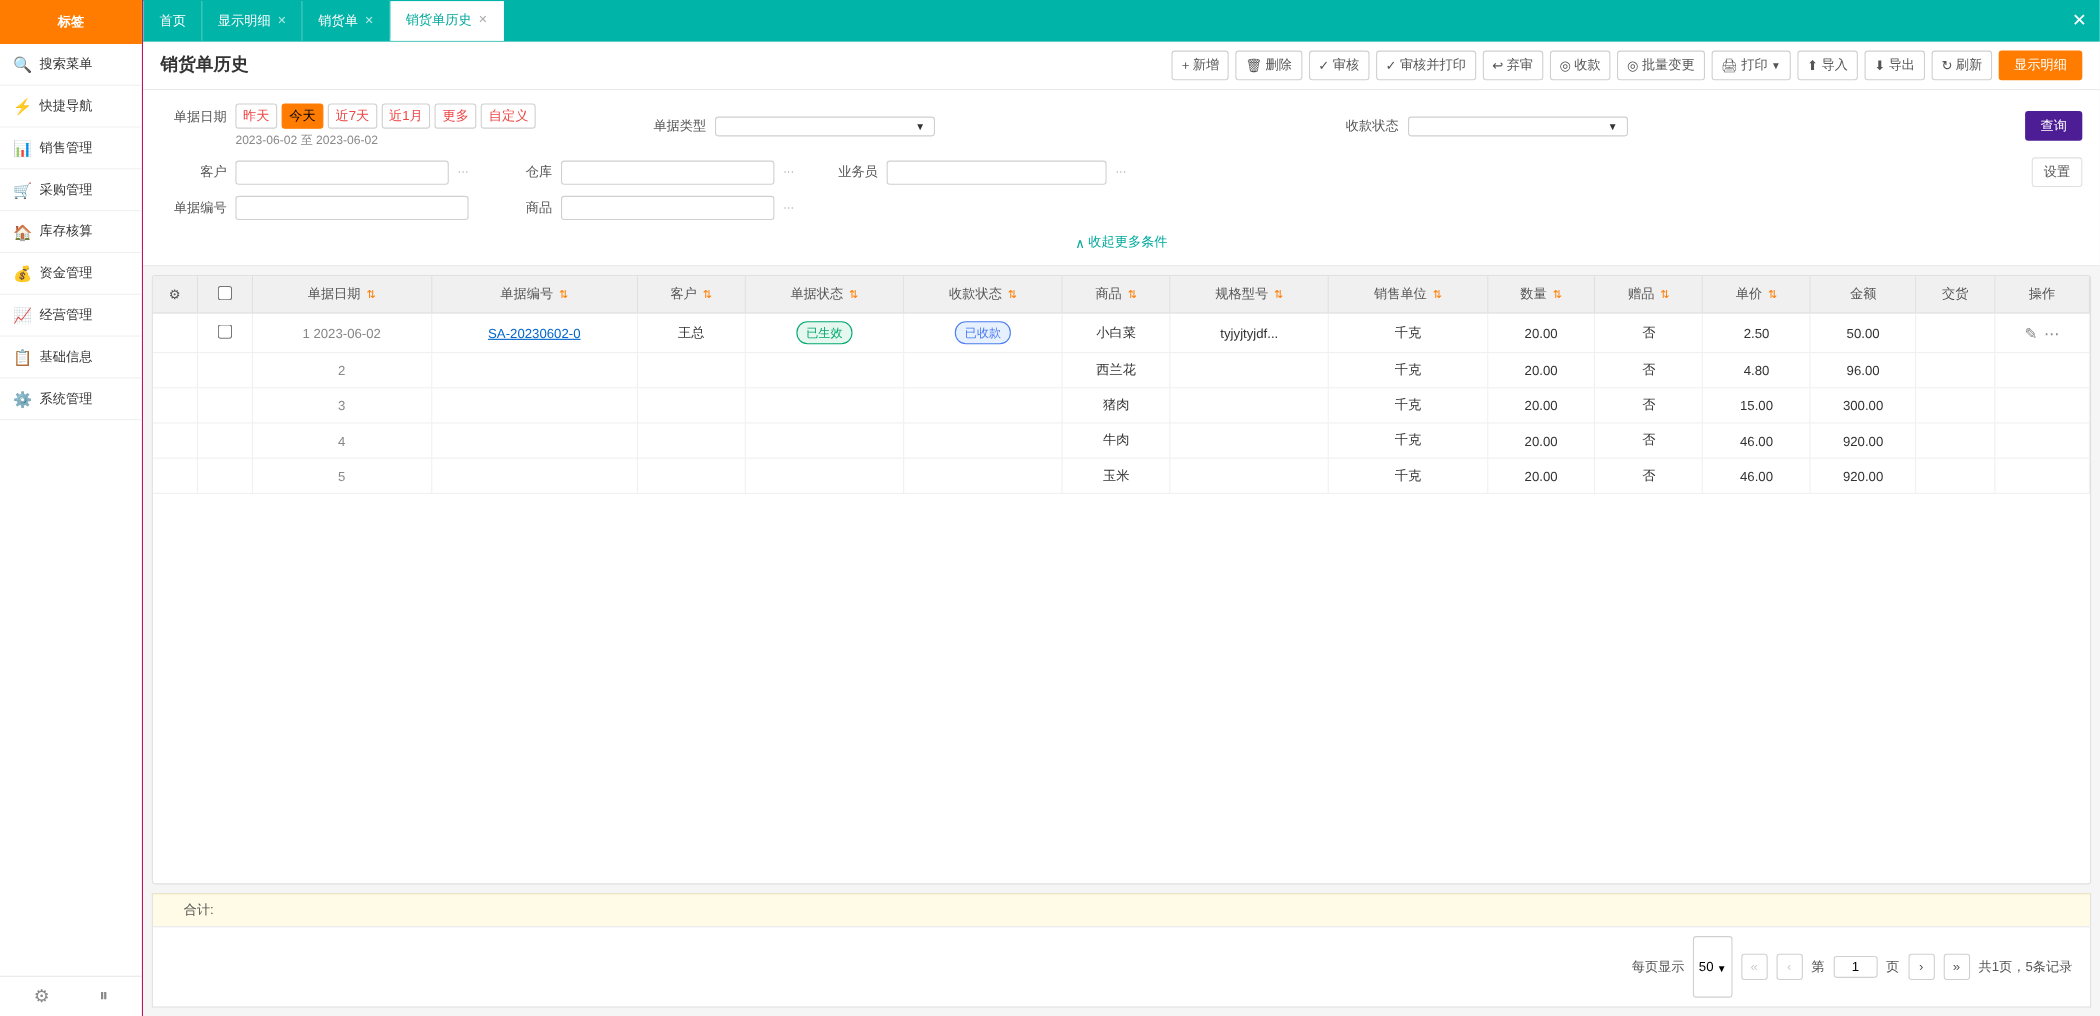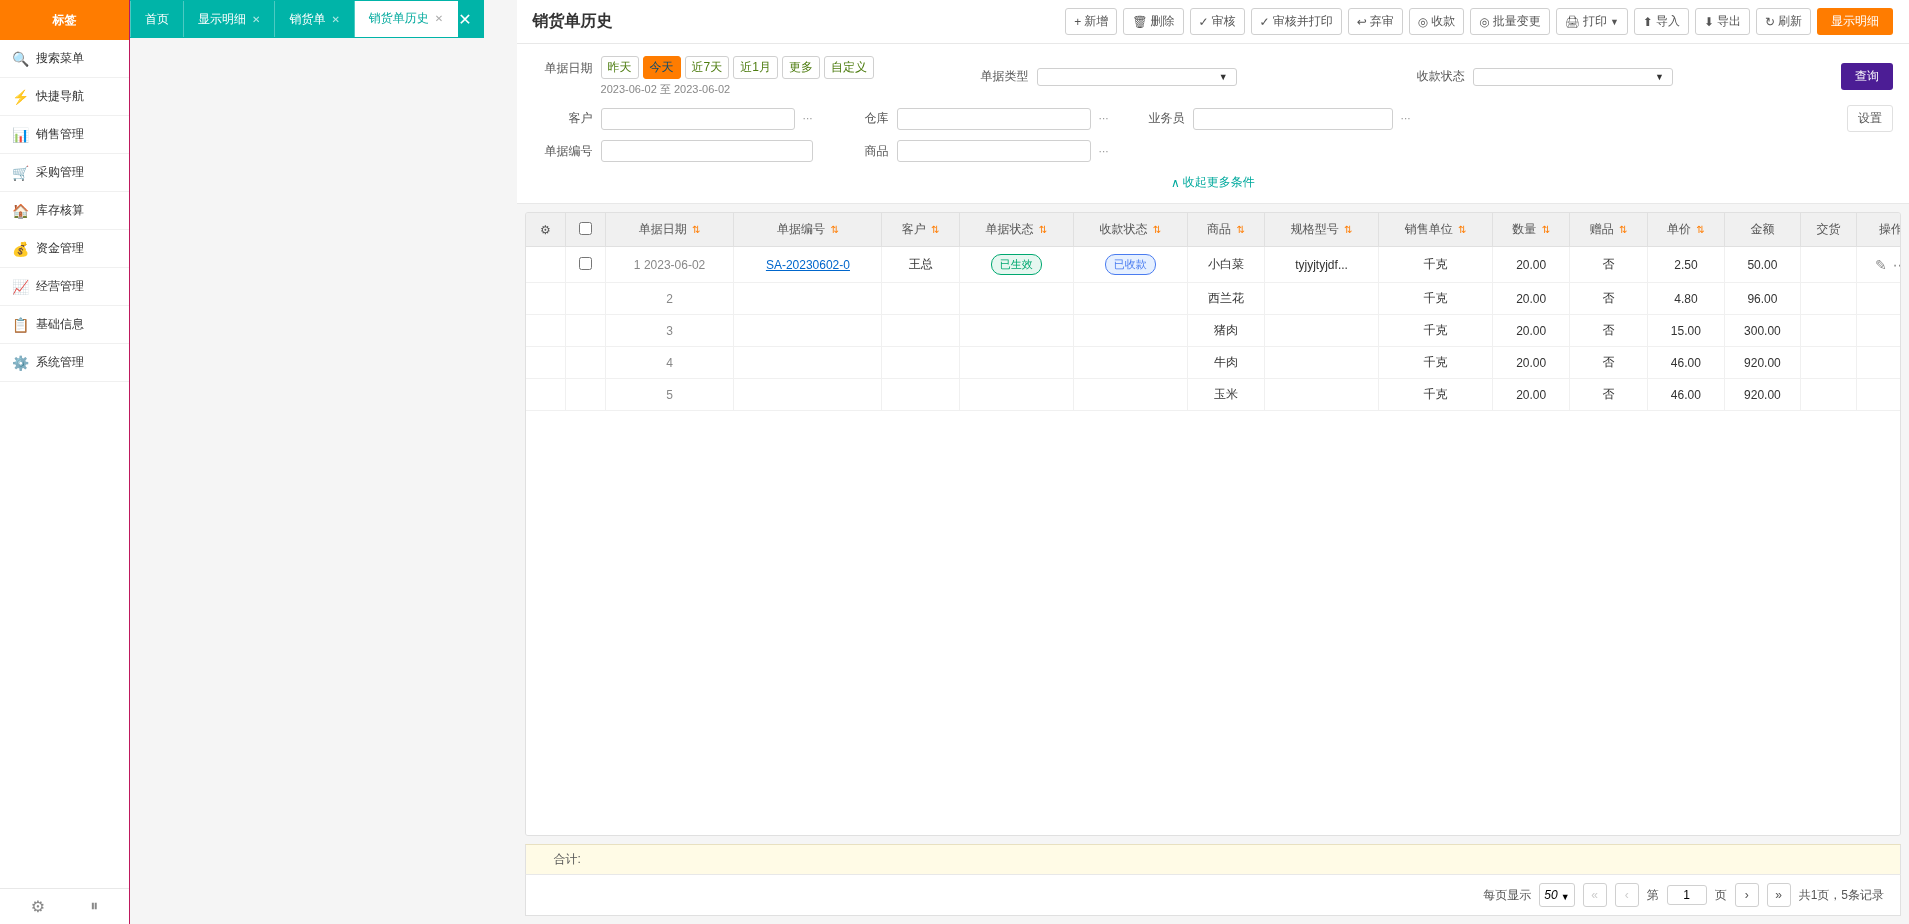--- a/index.html
+++ b/index.html
@@ -40,23 +40,22 @@
       padding: 8px;
       display: flex;
       justify-content: space-around;
     }
     .sidebar-bottom-btn { color: #888; cursor: pointer; font-size: 16px; }
 
     
     .main {
       flex: 1;
       display: flex;
-      flex-direction: row;
+      flex-direction: column;
       overflow: hidden;
-      gap: 33px;
     }
 
     
     .tab-bar {
       background: #fff;
       border-bottom: 1px solid #e0e0e0;
       display: flex;
       align-items: center;
       height: 36px;
       padding: 0 8px;
@@ -136,26 +135,26 @@
       white-space: nowrap;
       min-width: 60px;
       text-align: right;
     }
     .date-shortcuts { display: flex; align-items: center; gap: 4px; }
     .date-btn {
       padding: 2px 6px;
       border: 1px solid #d0d0d0;
       border-radius: 3px;
       cursor: pointer;
-      color: #4d7c0f;
+      color: #ef4444;
       background: #fff;
     }
     .date-btn.active {
       background: #ff7c00;
-      color: #0c4a6e;
+      color: #000000;
       border-color: #ff7c00;
     }
     .date-range {
       color: #888;
       font-size: 11px;
     }
     .filter-input {
       border: 1px solid #d0d0d0;
       border-radius: 3px;
       padding: 3px 8px;
@@ -264,26 +263,25 @@
       flex-shrink: 0;
       margin: 0 8px 8px;
       border-left: 1px solid #e0e0e0;
       border-right: 1px solid #e0e0e0;
       border-bottom: 1px solid #e0e0e0;
     }
     .pagination-label { color: #555; }
     .page-size-select {
       border: 1px solid #d0d0d0;
       border-radius: 3px;
-      padding: 4px 4px;
+      padding: 20px 4px;
       display: flex;
       align-items: flex-end;
       gap: 3px;
       cursor: pointer;
-      font-style: italic;
     }
     .page-btn {
       width: 24px;
       height: 24px;
       border: 1px solid #d0d0d0;
       border-radius: 3px;
       display: flex;
       align-items: center;
       justify-content: center;
       cursor: pointer;

